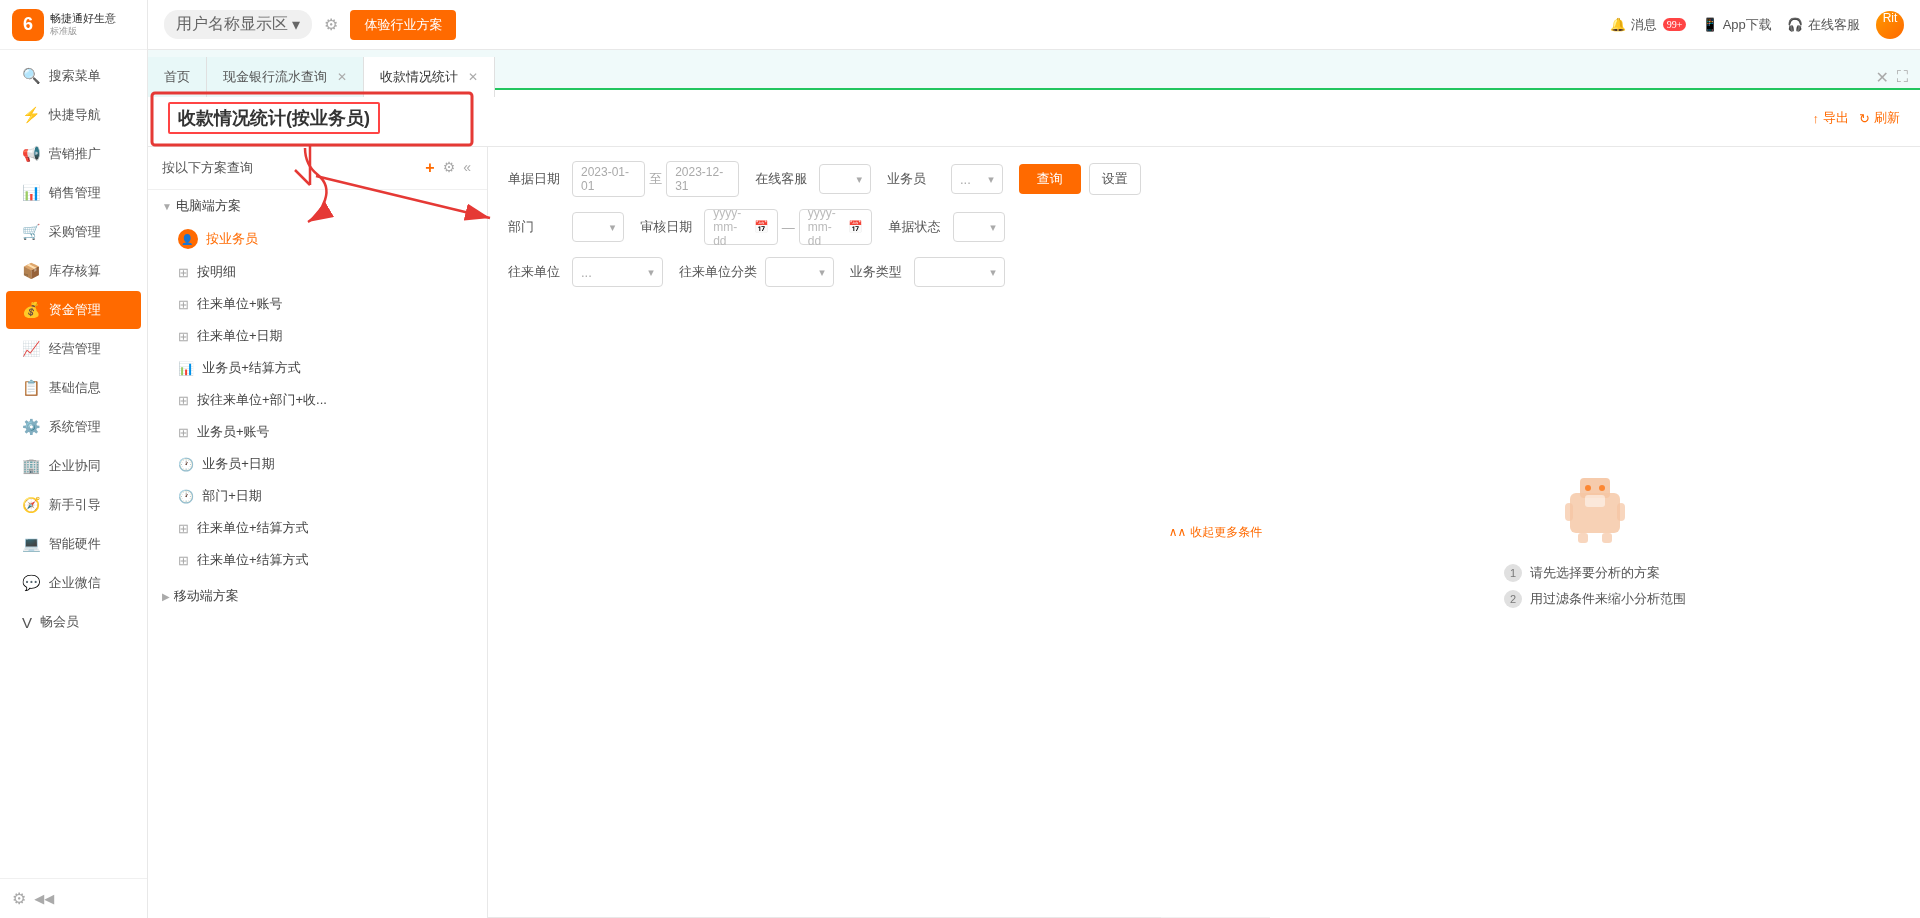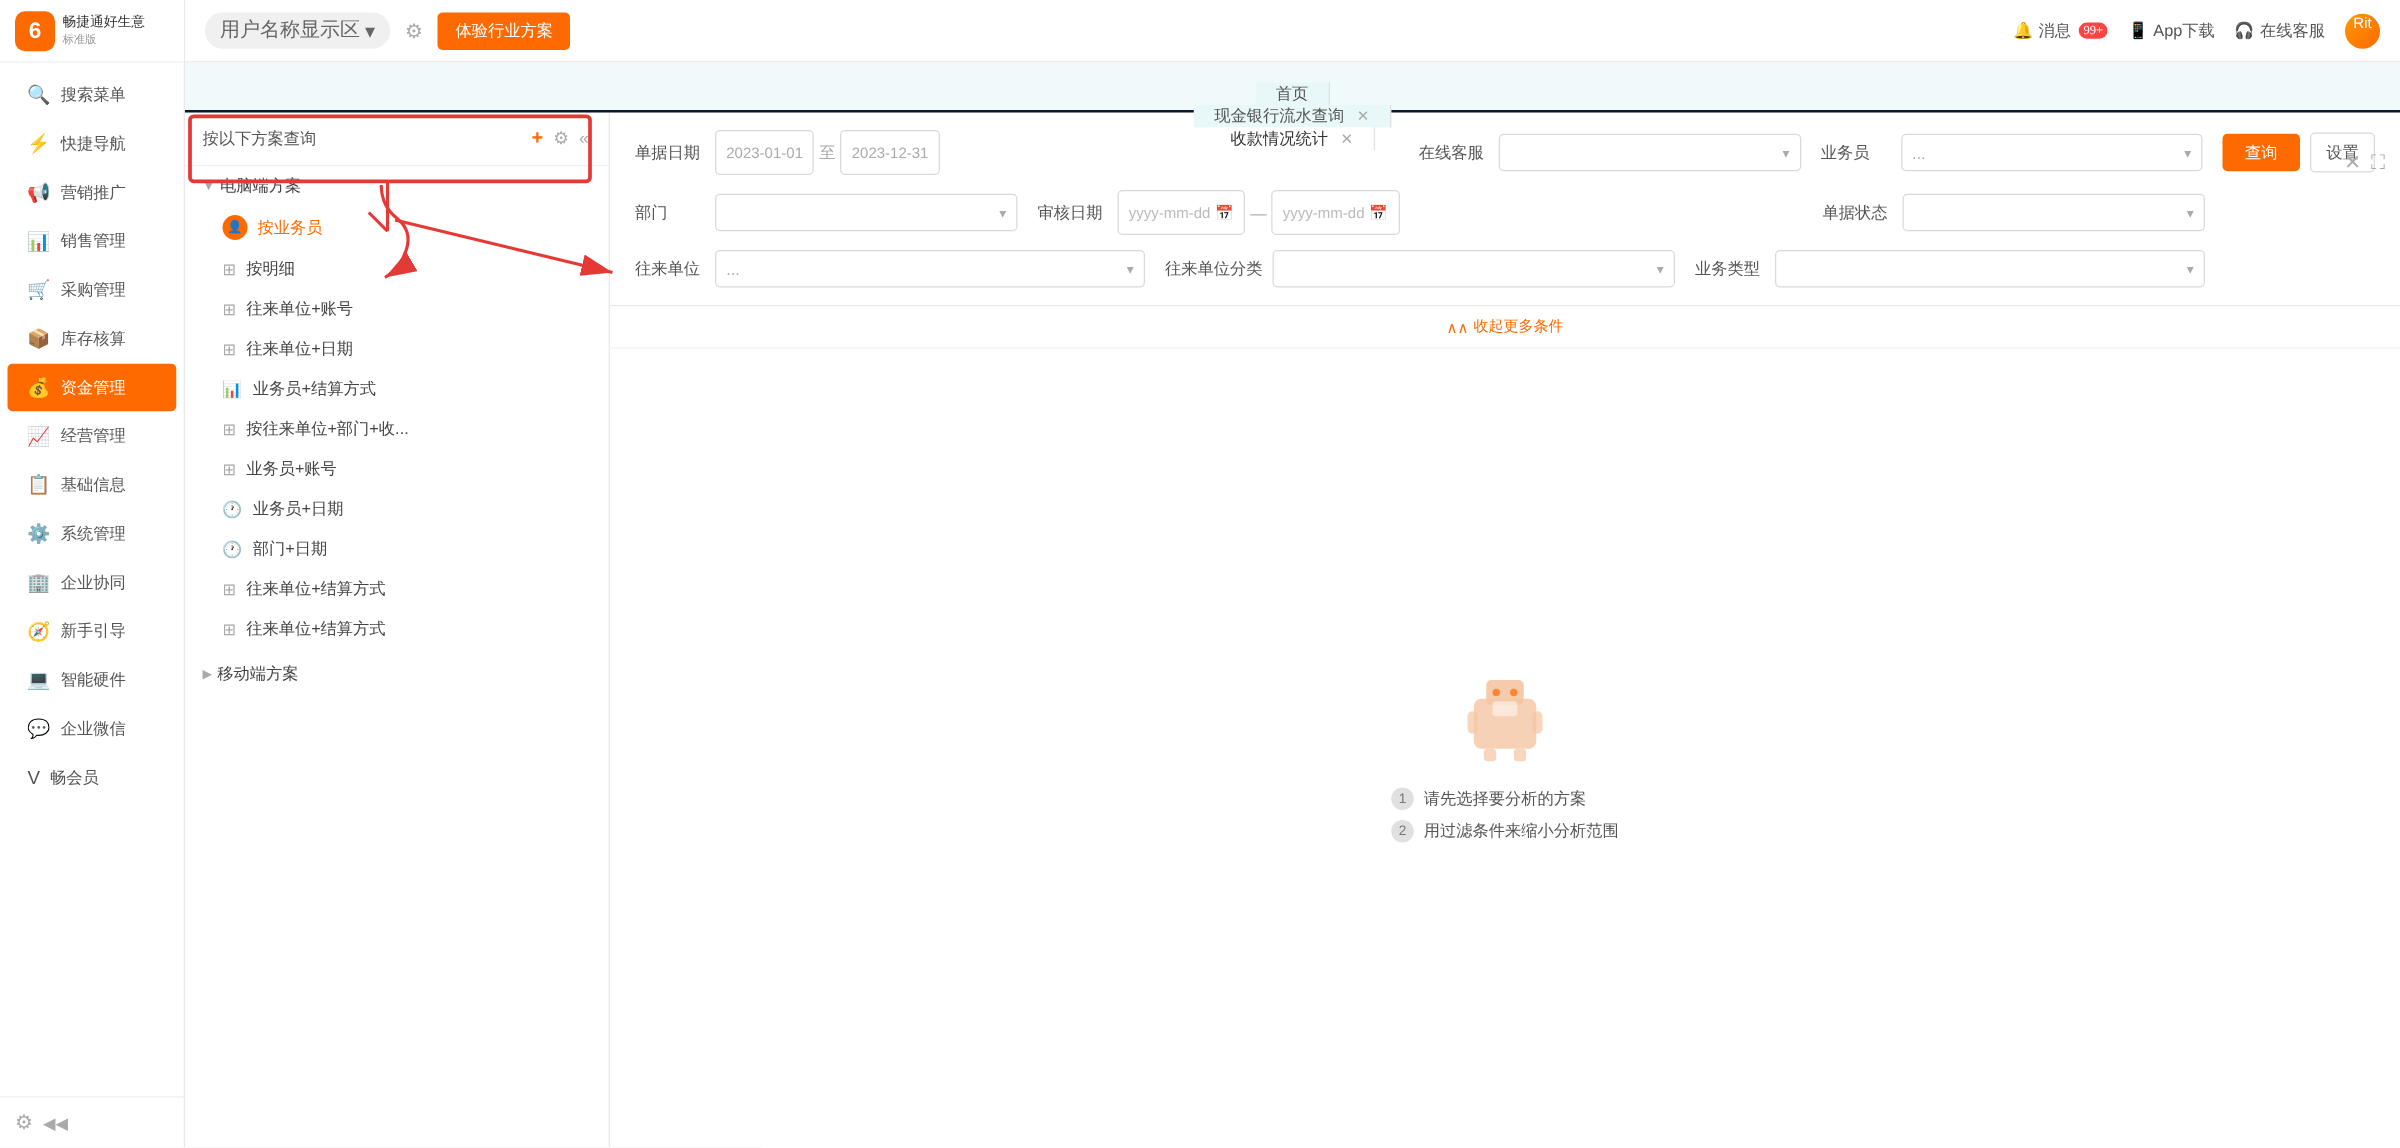--- a/index.html
+++ b/index.html
@@ -112,23 +112,22 @@
     }
     .header-right-item { display: flex; align-items: center; gap: 4px; cursor: pointer; }
 
     
     .tab-bar {
       height: 40px;
       background: #f0fafa;
       display: flex;
       align-items: center;
       padding: 16px 0 0 0;
-      border-bottom: 2px solid #0f172a;
+      border-bottom: 2px solid #22c55e;
       position: relative;
-      flex-direction: column;
     }
     .tab {
       display: flex;
       align-items: center;
       padding: 0 16px;
       height: 40px;
       cursor: pointer;
       font-size: 13px;
       color: #555;
       border-right: 1px solid #e0e0e0;
@@ -231,21 +230,21 @@
       justify-content: center;
       color: white;
       font-size: 10px;
       margin-right: 8px;
       flex-shrink: 0;
     }
     .arrow { color: #aaa; font-size: 10px; margin-right: 4px; }
     .mobile-section { color: #444; }
 
     
-    .right-panel { flex: 1; display: flex; flex-direction: column; overflow: hidden; background: #f5f5f5; }
+    .right-panel { flex: 1; display: flex; flex-direction: row; overflow: hidden; background: #f5f5f5; }
 
     
     .search-area { background: #fff; padding: 14px 20px; border-bottom: 1px solid #e8e8e8; }
     .search-row { display: flex; align-items: center; gap: 16px; margin-bottom: 12px; }
     .search-row:last-child { margin-bottom: 0; }
     .search-field { display: flex; align-items: center; gap: 8px; flex: 1; }
     .field-label { color: #555; white-space: nowrap; font-size: 13px; min-width: 56px; }
     .field-input {
       flex: 1;
       border: 1px solid #d9d9d9;
@@ -488,20 +487,33 @@
       <span class="tab-close">✕</span>
     </div>
     <div class="tab-bar-actions">
       <span class="tab-action-btn">✕</span>
       <span class="tab-action-btn">⛶</span>
     </div>
   </div>
 
   <div class="page-content">
 
+    <div class="page-header">
+      <div class="page-title">收款情况统计(按业务员)</div>
+      <div class="page-header-actions">
+        <button class="btn-export">
+          <span>↑</span>
+          <span>导出</span>
+        </button>
+        <button class="btn-refresh">
+          <span>↻</span>
+          <span>刷新</span>
+        </button>
+      </div>
+    </div>
 
     <div class="content-layout">
 
       <div class="left-panel">
         <div class="panel-header">
           <span style="color:#555;font-size:13px;font-family:Liberation Mono, monospace;">按以下方案查询</span>
           <div class="panel-header-actions">
             <span class="panel-action-btn" style="color:#ff6a00;font-size:16px;font-weight:bold;">+</span>
             <span class="panel-action-btn">⚙</span>
             <span class="panel-action-btn" style="color:#aaa;font-size:14px;">«</span>

